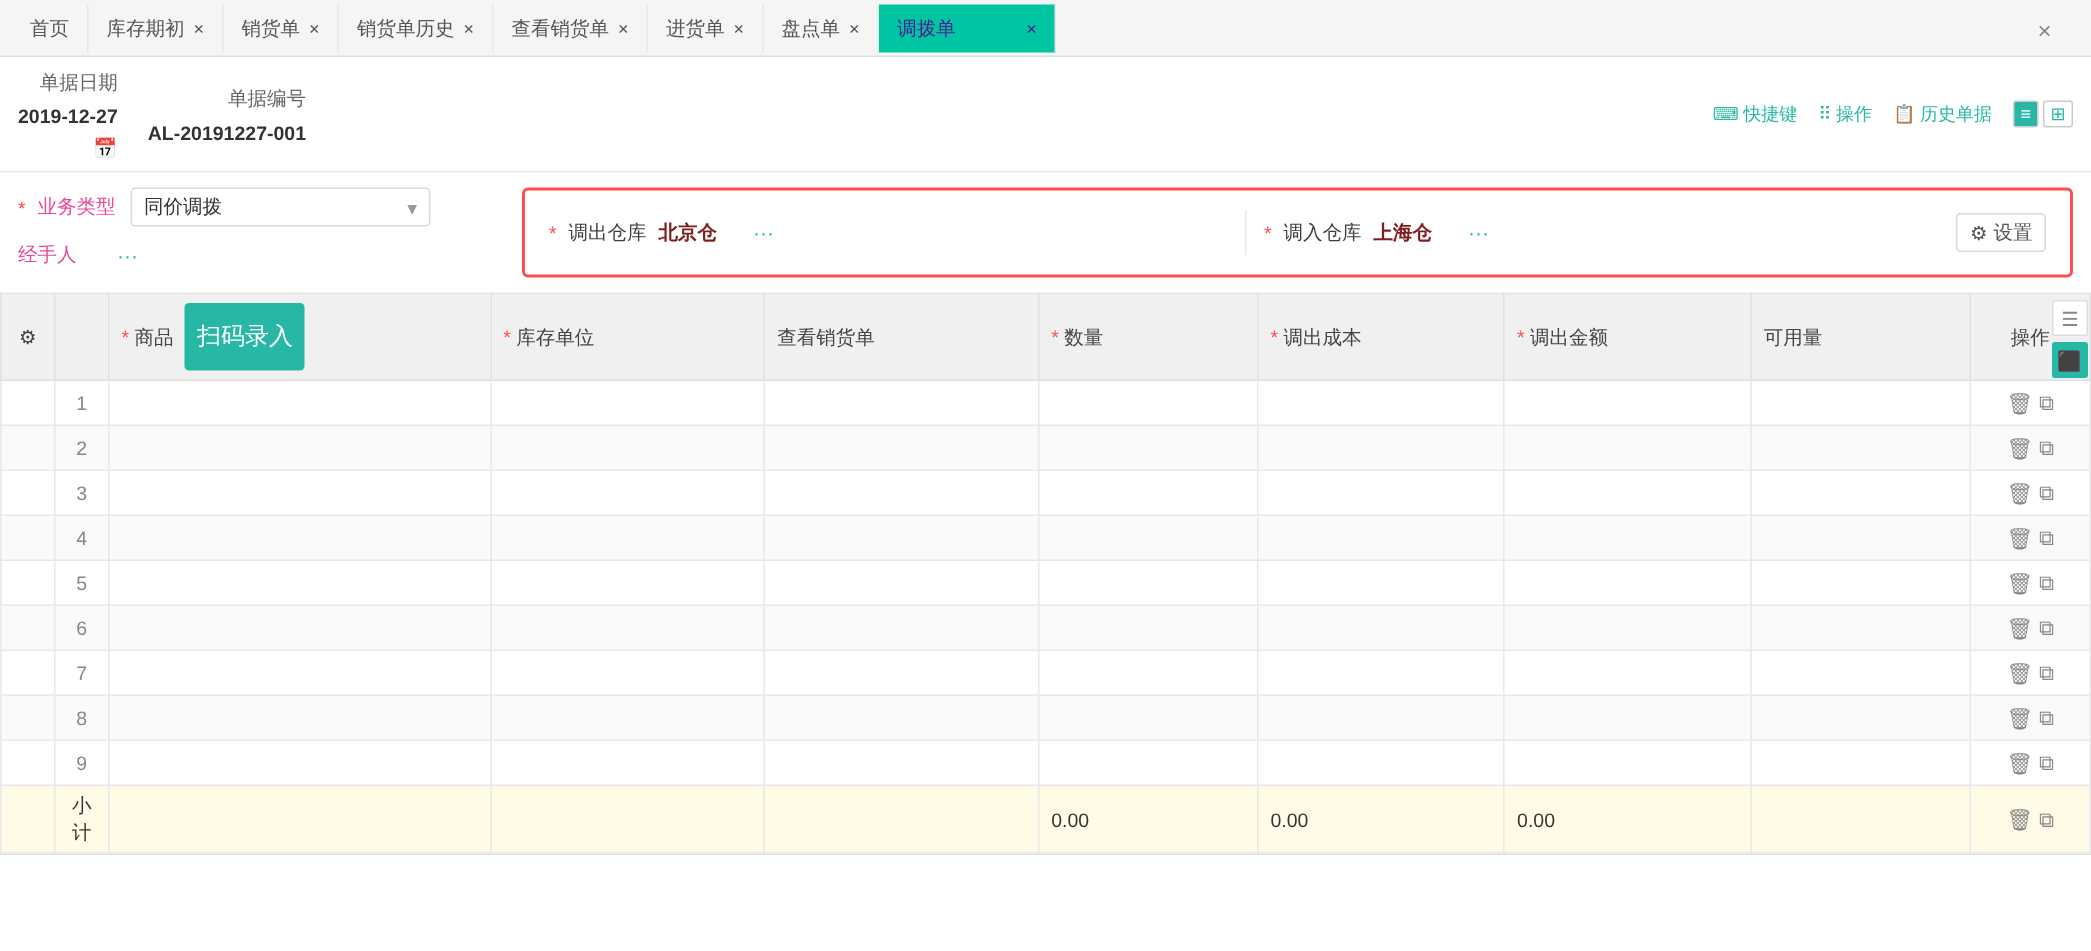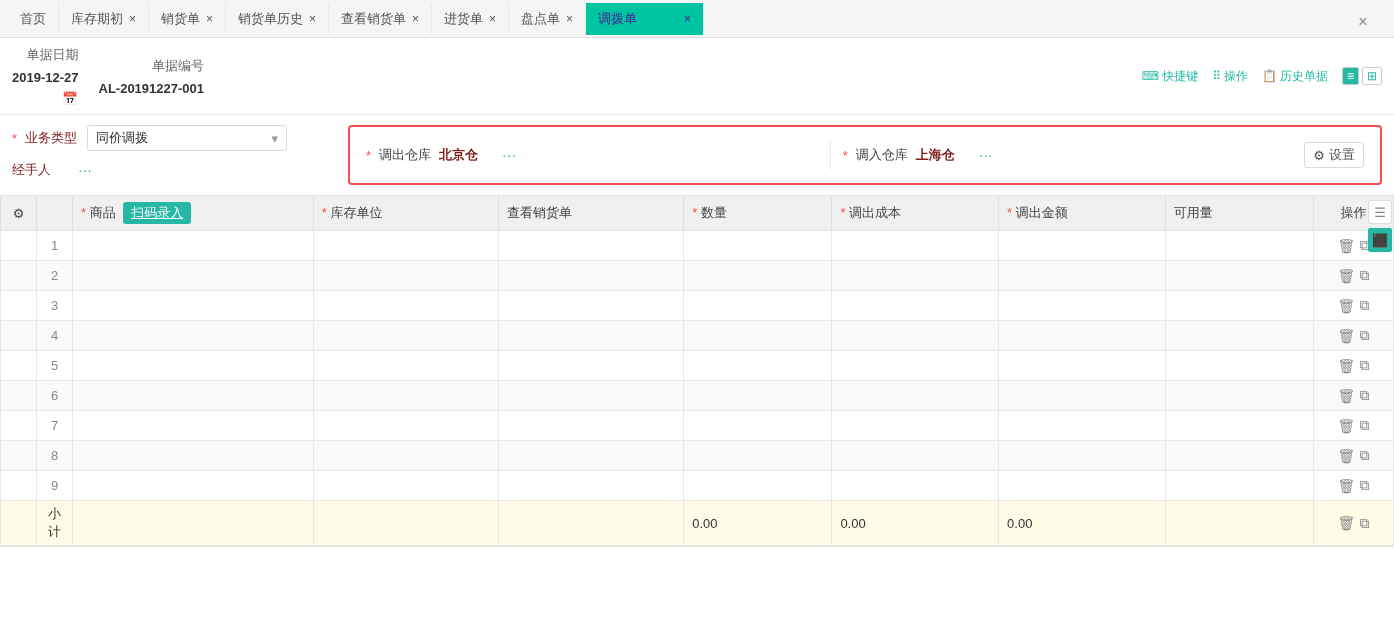--- a/index.html
+++ b/index.html
@@ -40,21 +40,21 @@
     .header-right { margin-left: auto; display: flex; align-items: center; gap: 14px; font-size: 12px; color: #26b8a5; cursor: pointer; }
     .header-right span { display: flex; align-items: center; gap: 3px; }
 
     
     .form-section {
       display: flex; align-items: stretch; padding: 10px 12px; gap: 16px;
     }
     .form-left { display: flex; flex-direction: column; gap: 10px; min-width: 320px; }
     .form-field { display: flex; align-items: center; gap: 6px; }
     .form-field .req { color: #ff4d4f; margin-right: 2px; }
-    .form-field label { color: #7f1d1d; white-space: nowrap; min-width: 56px; }
+    .form-field label { color: #ec4899; white-space: nowrap; min-width: 56px; }
     .form-field .select-box {
       display: flex; align-items: center; border: 1px solid #d9d9d9; border-radius: 3px;
       padding: 3px 8px; min-width: 200px; cursor: pointer; background: #fff;
       justify-content: space-between;
       gap: 24px;
     }
     .form-field .select-box .arrow { color: #999; margin-left: 8px; }
     .form-field .more-btn { color: #26b8a5; cursor: pointer; font-size: 14px; margin-left: 4px; }
     .form-field .placeholder { color: #bbb; }
 
@@ -94,21 +94,21 @@
     .col-product { min-width: 130px; }
     .col-unit { min-width: 100px; }
     .col-spec { min-width: 100px; }
     .col-qty { min-width: 80px; }
     .col-cost { min-width: 90px; }
     .col-amount { min-width: 90px; }
     .col-avail { min-width: 80px; }
     .req-star { color: #ff4d4f; }
     .scan-btn {
       background: #26b8a5; color: #fff; border: none; border-radius: 3px;
-      padding: 2px 8px; font-size: 13px; cursor: pointer; margin-left: 4px; text-decoration: underline;
+      padding: 12px 8px; font-size: 16px; cursor: pointer; margin-left: 4px;
     }
     .gear-icon-cell { color: #888; cursor: pointer; font-size: 14px; }
     .op-icons { display: flex; align-items: center; gap: 4px; justify-content: center; }
     .op-icon { color: #888; cursor: pointer; font-size: 14px; }
     .subtotal-row td { background: #fffbe6; font-weight: 500; color: #333; }
     
     
     .right-toolbar {
       position: fixed; right: 0; top: 200px; width: 28px;
       display: flex; flex-direction: column; align-items: center;

